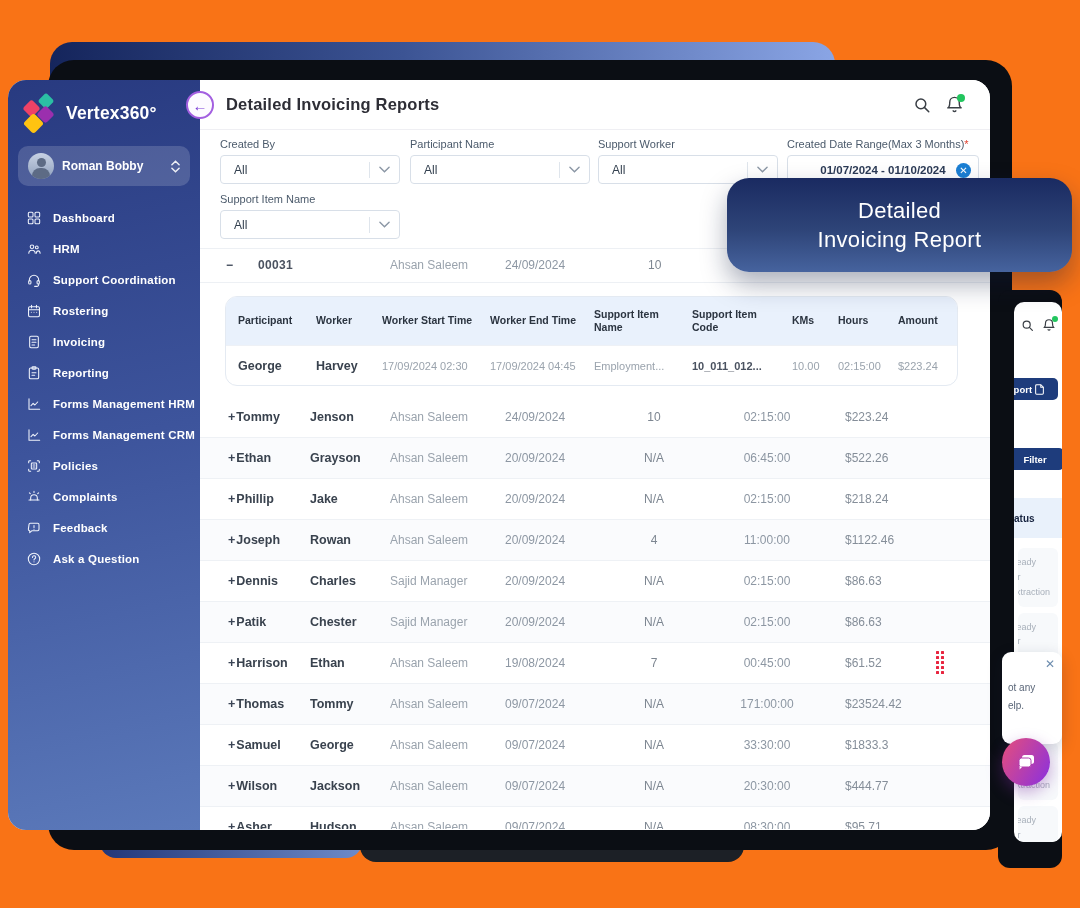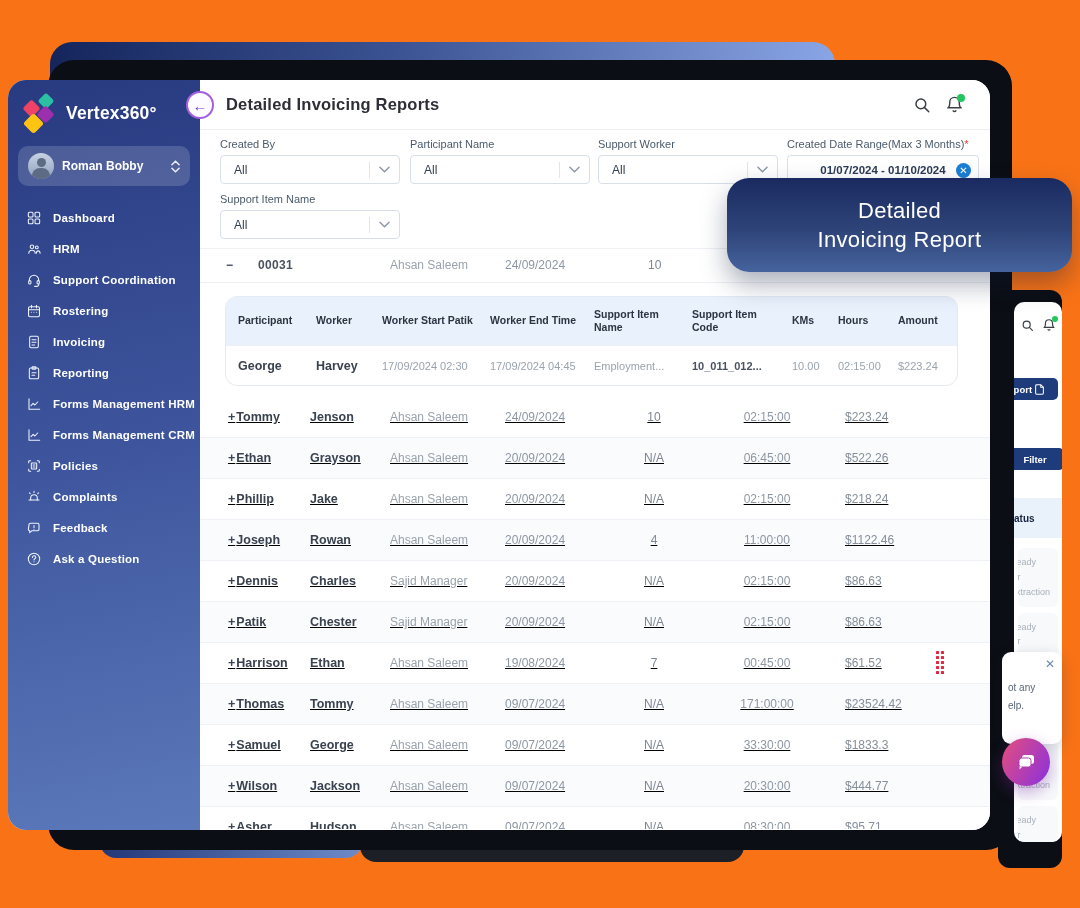--- a/index.html
+++ b/index.html
@@ -86,21 +86,21 @@
   .dt-head .dt-cell { font-size:10.5px; font-weight:700; color:#2b3440; line-height:1.25; }
   .dt-cell { padding:0 4px 0 12px; }
   .dt-row { height:40px; align-items:center; border-top:1px solid #eef1f6; }
   .dt-row .dt-cell { font-size:11px; color:#9aa3ad; white-space:nowrap; overflow:hidden; }
   .dt-row .dt-cell.dark { color:#39424e; font-weight:700; font-size:12.5px; }
   .dt-row .dt-cell.code { color:#4a5260; font-weight:700; }
 
   
   .rows-wrap { position:absolute; left:0; right:0; top:267px; }
   .inv-row { position:relative; display:grid; grid-template-columns:82px 80px 115px 110px 78px 148px 110px 1fr;
-    padding-left:28px; height:41px; align-items:center; border-bottom:1px solid #eef1f5; cursor:pointer;text-decoration:underline; }
+    padding-left:28px; height:41px; align-items:center; border-bottom:1px solid #eef1f5; cursor:pointer; }
   .inv-row:nth-child(even) { background:#fafbfd; }
   .c-name { font-size:12.5px; font-weight:700; color:#39424e; white-space:nowrap; }
   .c-plus { font-weight:700; color:#3b4556; margin-right:1px; }
   .c-created { font-size:12px; color:#9aa3ad; }
   .c-date { font-size:12px; color:#8d97a3; }
   .c-kms { font-size:12px; color:#7d8691; text-align:center; }
   .c-hours { font-size:12px; color:#8d97a3; text-align:center; }
   .c-amount { font-size:12px; color:#858e99; padding-left:4px; }
   .drag-dots { position:absolute; right:46px; top:8px; display:grid; grid-template-columns:repeat(2,3px); grid-auto-rows:3px; gap:2px; cursor:grab; }
   .drag-dots i { background:#e8253f; border-radius:.5px; }
@@ -376,21 +376,21 @@
           <span class="exp-num">00031</span>
           <span class="exp-created">Ahsan Saleem</span>
           <span class="exp-date">24/09/2024</span>
           <span class="exp-count">10</span>
         </div>
 
         <div class="detail-table">
           <div class="dt-head" id="dt-head">
               <div class="dt-cell">Participant</div>
               <div class="dt-cell">Worker</div>
-              <div class="dt-cell">Worker Start Patik</div>
+              <div class="dt-cell">Worker Start Time</div>
               <div class="dt-cell">Worker End Time</div>
               <div class="dt-cell">Support Item Name</div>
               <div class="dt-cell">Support Item Code</div>
               <div class="dt-cell">KMs</div>
               <div class="dt-cell">Hours</div>
               <div class="dt-cell">Amount</div>
             </div>
           <div id="dt-rows">
               <div class="dt-row">
                 <div class="dt-cell dark">George</div>

